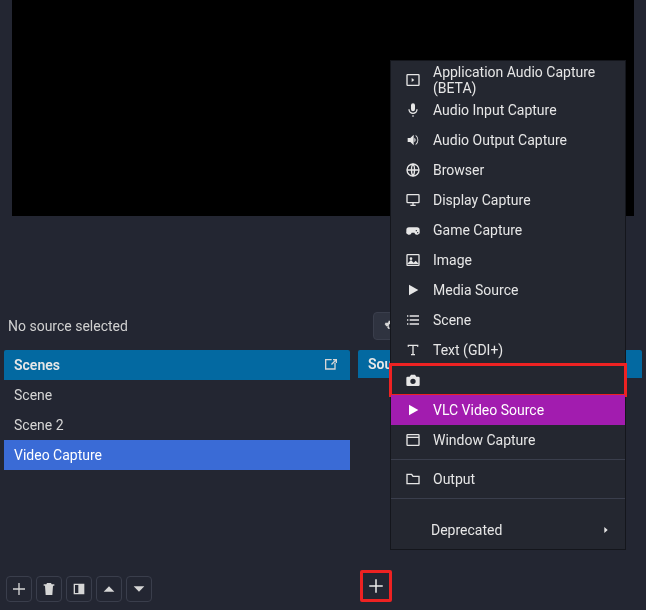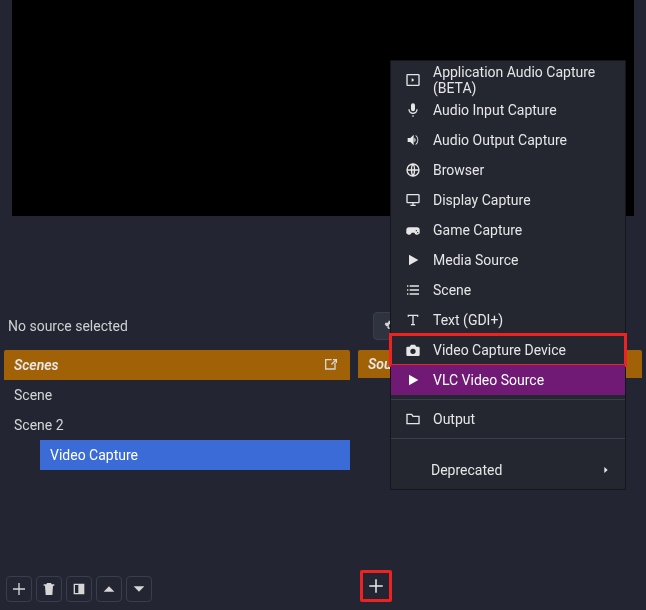--- a/index.html
+++ b/index.html
@@ -6,38 +6,38 @@
   body { background: #232632; width: 646px; height: 610px; overflow: hidden; position: relative; color: #e6e6e6; font-size: 14px; }
   .preview { position: absolute; left: 12px; top: 0; width: 622px; height: 216px; background: #000; }
   .status-bar { position: absolute; left: 0; top: 310px; width: 572px; height: 32px; display: flex; align-items: center; padding: 0 6px; gap: 6px; background: #232632; }
   .status-text { flex: 1; color: #d0d0d0; font-size: 14px; padding-left: 2px; }
   .tool-btn { display: inline-flex; align-items: center; gap: 6px; background: #2f3340; border: 1px solid #3a3e4c; color: #d6d6d6; height: 28px; padding: 0 10px; border-radius: 4px; font-size: 14px; cursor: pointer; }
   .tool-btn svg { width: 14px; height: 14px; fill: #d6d6d6; }
   .panels { position: absolute; left: 0; top: 350px; width: 646px; height: 220px; display: flex; gap: 8px; padding: 0 4px; }
   .panel { background: #232632; flex: 1; display: flex; flex-direction: column; min-width: 0; }
   .panel.scenes { flex: 0 0 346px; }
   .panel.sources { flex: 1; }
-  .panel-header { display: flex; align-items: center; justify-content: space-between; background: #a16207; padding: 6px 10px; border-radius: 2px 2px 0 0; font-style: italic; }
+  .panel-header { display: flex; align-items: center; justify-content: space-between; background: #0369a1; padding: 6px 10px; border-radius: 2px 2px 0 0; }
   .panel-title { color: #e8e8e8; font-weight: 600; font-size: 14px; }
   .panel-action { width: 18px; height: 18px; cursor: pointer; display: inline-flex; align-items: center; justify-content: center; }
   .panel-action svg { width: 16px; height: 16px; fill: #d6d6d6; }
   .panel-list { flex: 1; background: #232632; }
   .list-item { padding: 7px 10px; color: #d6d6d6; cursor: pointer; font-size: 14px; }
-  .list-item.selected { background: #3a6bd6; color: #fff; margin-left: 36px; }
+  .list-item.selected { background: #3a6bd6; color: #fff; }
   .dock-buttons { position: absolute; left: 6px; bottom: 8px; display: flex; gap: 4px; }
   .dock-btn { width: 26px; height: 26px; display: inline-flex; align-items: center; justify-content: center; background: #232632; border: 1px solid #3a3e4c; border-radius: 4px; cursor: pointer; }
   .dock-btn svg { width: 16px; height: 16px; fill: #d6d6d6; }
   .sources-add { position: absolute; left: 360px; bottom: 8px; width: 32px; height: 32px; display: flex; align-items: center; justify-content: center; cursor: pointer; }
   .sources-add-highlight { position: absolute; inset: 0; border: 3px solid #e22; border-radius: 2px; pointer-events: none; }
   .sources-add svg { width: 18px; height: 18px; fill: #eaeaea; }
 
   
   .context-menu { position: absolute; left: 390px; top: 60px; width: 236px; background: #242730; border: 1px solid #14161c; display: flex; flex-direction: column; padding: 4px 0; }
   .menu-item { display: flex; align-items: center; gap: 12px; height: 30px; padding: 0 14px; cursor: pointer; font-size: 14px; color: #e6e6e6; position: relative; }
-  .menu-item.selected { background: #701a75; color: #fff; }
+  .menu-item.selected { background: #a21caf; color: #fff; }
   .menu-item svg { width: 16px; height: 16px; fill: #e6e6e6; flex-shrink: 0; }
   .menu-item.selected svg { fill: #fff; }
   .menu-item .arrow { margin-left: auto; }
   .menu-sep { height: 1px; background: #3a3e4c; margin: 4px 0; }
   .menu-highlight { position: absolute; inset: -2px; border: 3px solid #e22; pointer-events: none; }
   .menu-item.deprecated { padding-left: 40px; margin-top: 12px; }
 
 </style>
 </head>
 <body>
@@ -154,48 +154,62 @@
       <span>Display Capture</span>
     </div>
     <div class="menu-item">
       <svg viewBox="0 0 24 24" style="color: rgb(230, 230, 230);">
         <path d="M6 8h12a4 4 0 0 1 4 4v2a4 4 0 0 1-8 2h-4a4 4 0 0 1-8-2v-2a4 4 0 0 1 4-4zm1 3v4m-2-2h4m8-1a1 1 0 1 0 0 2 1 1 0 0 0 0-2zm2 3a1 1 0 1 0 0 2 1 1 0 0 0 0-2z"></path>
       </svg>
       <span>Game Capture</span>
     </div>
     <div class="menu-item">
       <svg viewBox="0 0 24 24" style="color: rgb(230, 230, 230);">
+        <rect x="3" y="4" width="18" height="16" rx="1" fill="none" stroke="currentColor" stroke-width="2"></rect>
+        <circle cx="9" cy="10" r="2"></circle>
+        <path d="M3 18l6-6 4 4 3-3 5 5"></path>
+      </svg>
+      <span>Image</span>
+    </div>
+    <div class="menu-item">
+      <svg viewBox="0 0 24 24" style="color: rgb(230, 230, 230);">
         <path d="M6 4l14 8-14 8V4z"></path>
       </svg>
       <span>Media Source</span>
     </div>
     <div class="menu-item">
       <svg viewBox="0 0 24 24" style="color: rgb(230, 230, 230);">
         <path d="M3 5h2v2H3V5zm4 0h14v2H7V5zM3 11h2v2H3v-2zm4 0h14v2H7v-2zM3 17h2v2H3v-2zm4 0h14v2H7v-2z"></path>
       </svg>
       <span>Scene</span>
     </div>
     <div class="menu-item">
       <svg viewBox="0 0 24 24" style="color: rgb(230, 230, 230);">
         <path d="M4 4h16v3h-2V6h-5v12h2v2H9v-2h2V6H6v1H4V4z"></path>
       </svg>
       <span>Text (GDI+)</span>
     </div>
     <div class="menu-item">
       <svg viewBox="0 0 24 24" style="color: rgb(230, 230, 230);">
         <path d="M4 7h3l2-3h6l2 3h3a2 2 0 0 1 2 2v10a2 2 0 0 1-2 2H4a2 2 0 0 1-2-2V9a2 2 0 0 1 2-2zm8 3a4 4 0 1 0 0 8 4 4 0 0 0 0-8z"></path>
       </svg>
-      <span>Video Capture Device</span>
       <div class="menu-highlight"></div>
     </div>
     <div class="menu-item selected">
       <svg viewBox="0 0 24 24" style="color: rgb(255, 255, 255);">
         <path d="M6 4l14 8-14 8V4z"></path>
       </svg>
       <span>VLC Video Source</span>
+    </div>
+    <div class="menu-item">
+      <svg viewBox="0 0 24 24" style="color: rgb(230, 230, 230);">
+        <rect x="3" y="4" width="18" height="16" rx="1" fill="none" stroke="currentColor" stroke-width="2"></rect>
+        <path d="M3 8h18" stroke="currentColor" stroke-width="2"></path>
+      </svg>
+      <span>Window Capture</span>
     </div>
     <div class="menu-sep"></div>
     <div class="menu-item">
       <svg viewBox="0 0 24 24" style="color: rgb(230, 230, 230);">
         <path d="M3 5h7l2 3h9v11H3V5z" fill="none" stroke="currentColor" stroke-width="2"></path>
       </svg>
       <span>Output</span>
     </div>
     <div class="menu-sep"></div>
     <div class="menu-item deprecated">

